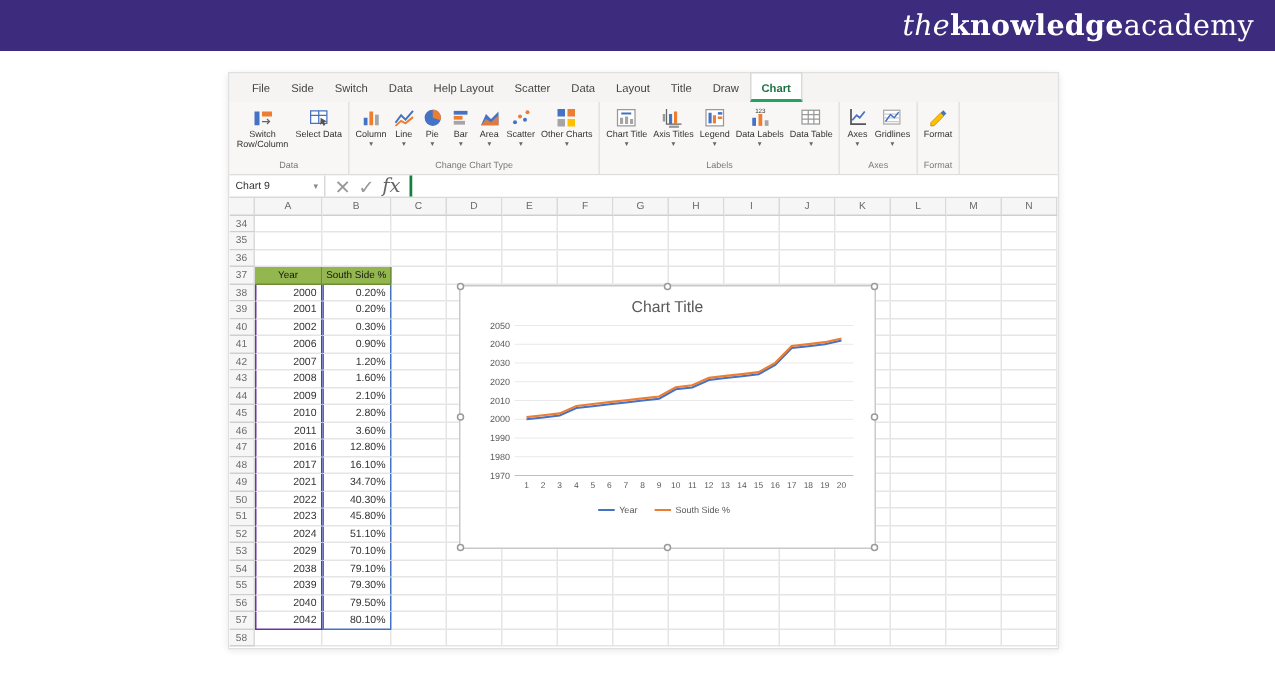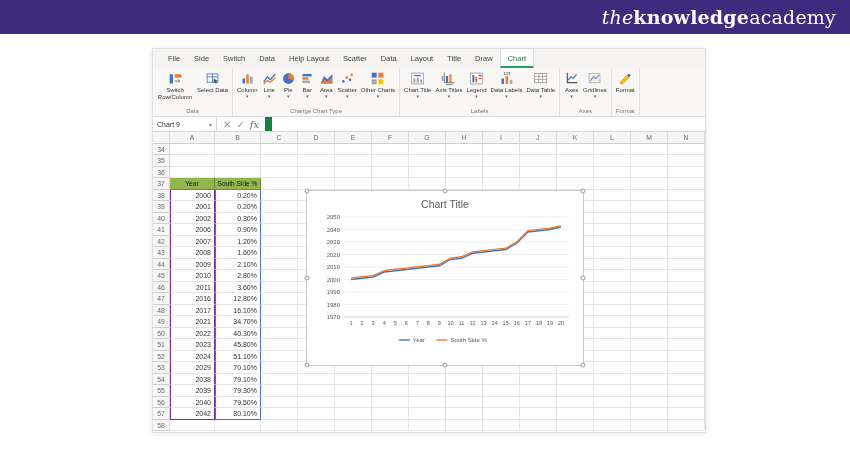--- a/index.html
+++ b/index.html
@@ -10,35 +10,35 @@
   .banner{height:34px;background:#3d2b7d;display:flex;align-items:center;justify-content:flex-end;padding-right:14px}
   .brand{color:#fff;font-family:"DejaVu Serif",serif;font-size:19px;letter-spacing:.2px}
   .b-the{font-style:italic}
   .b-knowledge{font-weight:bold}
 
   
   .excel{position:absolute;left:152px;top:48px;width:554px;background:#fff;border:1px solid #e0e0e0;box-shadow:0 1px 5px rgba(0,0,0,.10)}
 
   .tabs{display:flex;align-items:flex-end;height:19px;background:#f5f4f2;padding-left:8px}
   .tab{font-size:7.5px;color:#444;padding:5px 7px 3px;cursor:default;border-bottom:2px solid transparent}
-  .tab.active{background:#fff;border:1px solid #d8d8d8;border-bottom:2px solid #21a366;color:#217346;font-weight:normal}
+  .tab.active{background:#fff;border:1px solid #d8d8d8;border-bottom:2px solid #21a366;color:#217346;font-weight:bold}
 
   .ribbon{display:flex;background:#f8f7f6;border-bottom:1px solid #dcdcdc;height:49px;overflow:hidden}
   .rgroup{display:flex;flex-direction:column;border-right:1px solid #e2e2e2;padding:1px 2px 0}
   .rbuttons{display:flex;flex:1;align-items:flex-start}
   .rbtn{display:flex;flex-direction:column;align-items:center;padding:2px 2px 0;max-width:40px;border-radius:2px}
   .ricon svg{width:15px;height:15px;display:block}
   .rlabel{font-size:6px;color:#333;text-align:center;line-height:1.2;margin-top:1px}
   .caret{font-size:5px;color:#666;line-height:1}
   .rgroup-label{font-size:6px;color:#7a7a7a;text-align:center;padding:1px 0 2px}
 
   .fbar{display:flex;align-items:stretch;height:15px;background:#fff;border-bottom:1px solid #d9d9d9}
   .namebox{width:64px;display:flex;align-items:center;justify-content:space-between;padding:0 4px;border-right:1px solid #d9d9d9;font-size:7px;color:#333}
   .nb-caret{font-size:6px;color:#888}
-  .fbtns{display:flex;align-items:center;gap:5px;padding:0 6px;border-right:7px solid #15803d;color:#999;font-size:10px}
+  .fbtns{display:flex;align-items:center;gap:5px;padding:0 6px;border-right:2px solid #15803d;color:#999;font-size:13px}
   .fx{font-style:italic;font-family:"DejaVu Serif",serif;color:#666}
   .finput{flex:1;background:#fff}
 
   
   .sheetwrap{position:relative;background:#fff;height:300px;overflow:hidden}
   .srow{display:flex}
   .scell{border-right:1px solid #e5e5e5;border-bottom:1px solid #e5e5e5;font-size:7px;color:#333;height:11.5px;line-height:11px;overflow:hidden;flex:none}
   .hcell{background:#f6f6f6;border-right:1px solid #d9d9d9;border-bottom:1px solid #cfcfcf;color:#6b6b6b;text-align:center;font-size:6.8px}
   .c-rh{width:17px}
   .c-a{width:45px}

